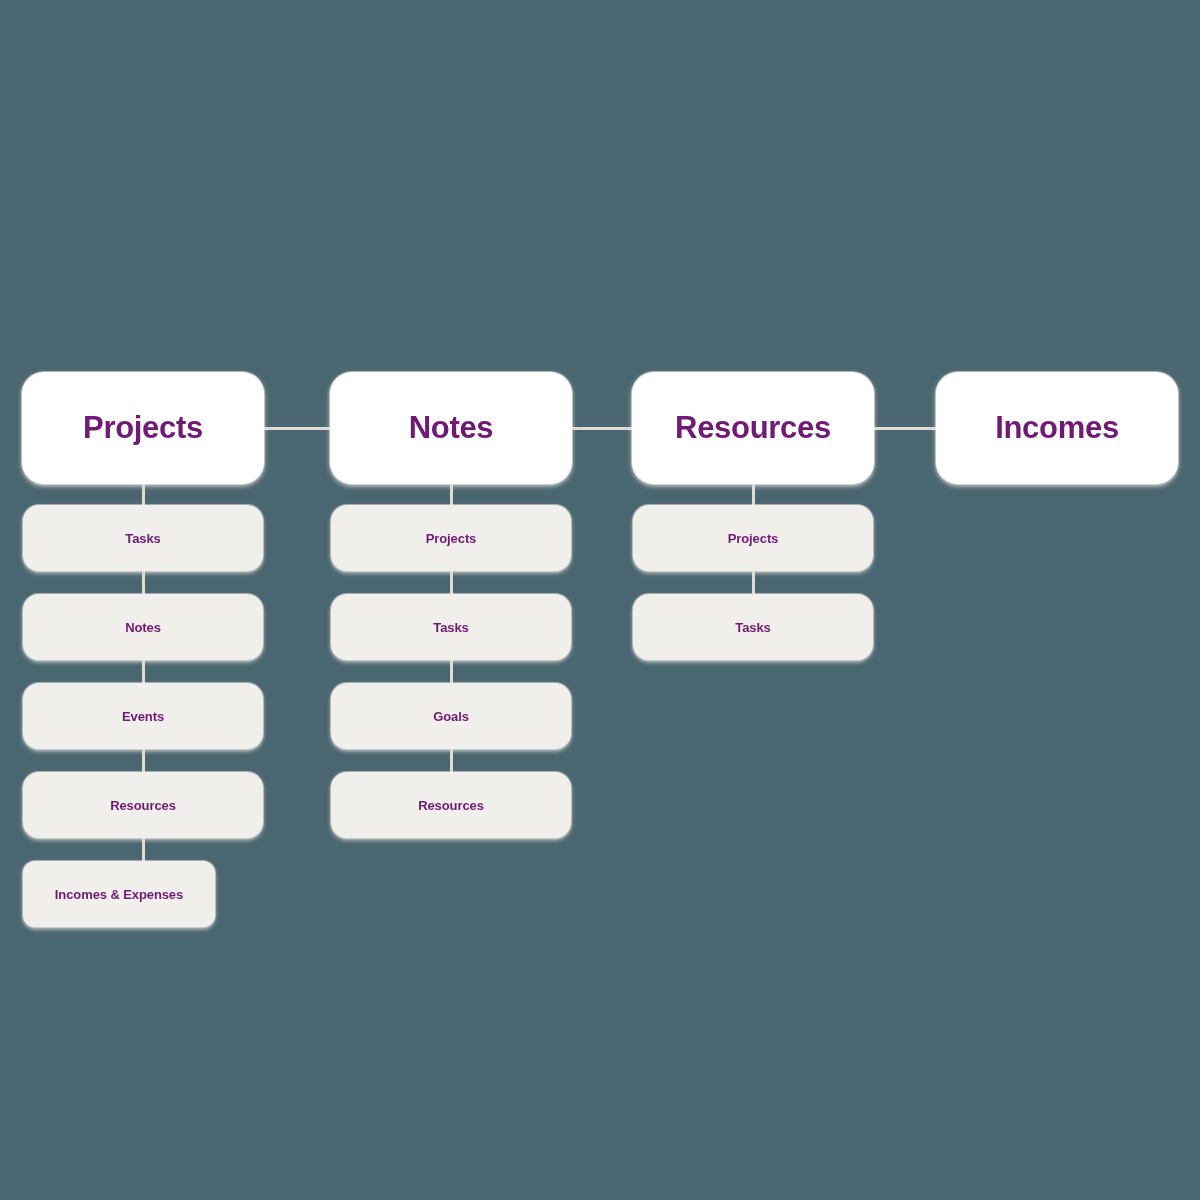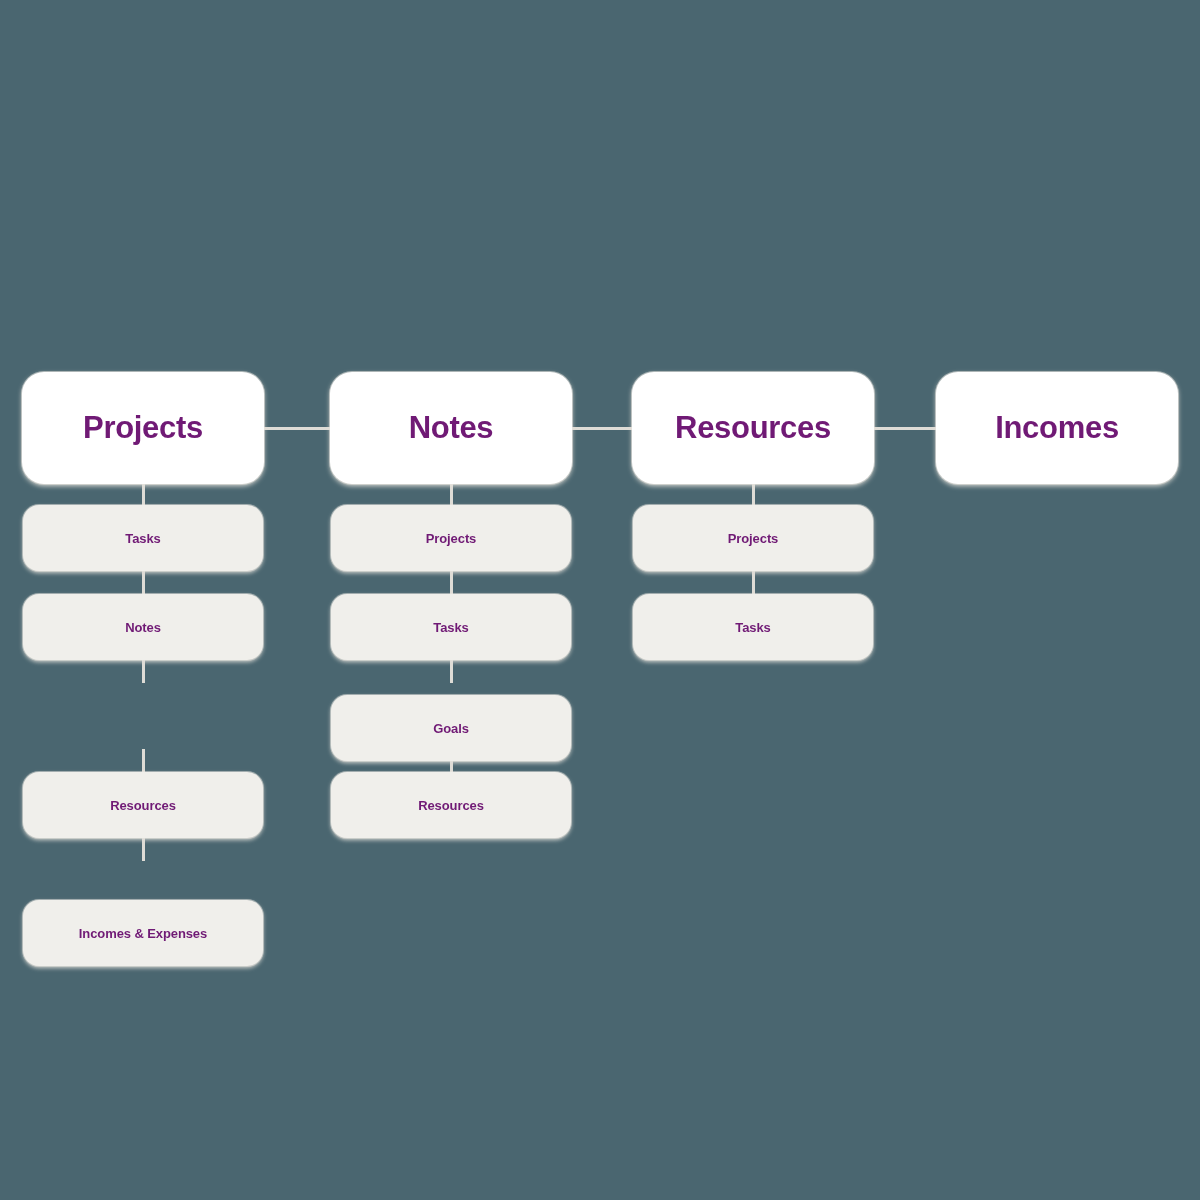--- a/index.html
+++ b/index.html
@@ -89,40 +89,43 @@
     <div class="conn v" style="left: 141.5px; top: 838px; height: 23px;"></div>
     <div class="node root" style="left: 22px; top: 372px; width: 242px;">
       <span class="node-label">Projects</span>
     </div>
     <div class="node child" style="left: 23px; top: 505px; width: 240px;">
       <span class="node-label">Tasks</span>
     </div>
     <div class="node child" style="left: 23px; top: 594px; width: 240px;">
       <span class="node-label">Notes</span>
     </div>
+    <div class="node child" style="left: 23px; top: 683px; width: 240px;">
+      <span class="node-label">Events</span>
+    </div>
     <div class="node child" style="left: 23px; top: 772px; width: 240px;">
       <span class="node-label">Resources</span>
     </div>
-    <div class="node child" style="left: 23px; top: 900px; width: 240px;">
+    <div class="node child" style="left: 23px; top: 861px; width: 192px; border-radius: 12px;">
       <span class="node-label">Incomes &amp; Expenses</span>
     </div>
     <div class="conn v" style="left: 449.5px; top: 484px; height: 21px;"></div>
     <div class="conn v" style="left: 449.5px; top: 571px; height: 23px;"></div>
     <div class="conn v" style="left: 449.5px; top: 660px; height: 23px;"></div>
     <div class="conn v" style="left: 449.5px; top: 749px; height: 23px;"></div>
     <div class="node root" style="left: 330px; top: 372px; width: 242px;">
       <span class="node-label">Notes</span>
     </div>
     <div class="node child" style="left: 331px; top: 505px; width: 240px;">
       <span class="node-label">Projects</span>
     </div>
     <div class="node child" style="left: 331px; top: 594px; width: 240px;">
       <span class="node-label">Tasks</span>
     </div>
-    <div class="node child" style="left: 331px; top: 683px; width: 240px; margin-top: 12px;">
+    <div class="node child" style="left: 331px; top: 683px; width: 240px;">
       <span class="node-label">Goals</span>
     </div>
     <div class="node child" style="left: 331px; top: 772px; width: 240px;">
       <span class="node-label">Resources</span>
     </div>
     <div class="conn v" style="left: 751.5px; top: 484px; height: 21px;"></div>
     <div class="conn v" style="left: 751.5px; top: 571px; height: 23px;"></div>
     <div class="node root" style="left: 632px; top: 372px; width: 242px;">
       <span class="node-label">Resources</span>
     </div>

